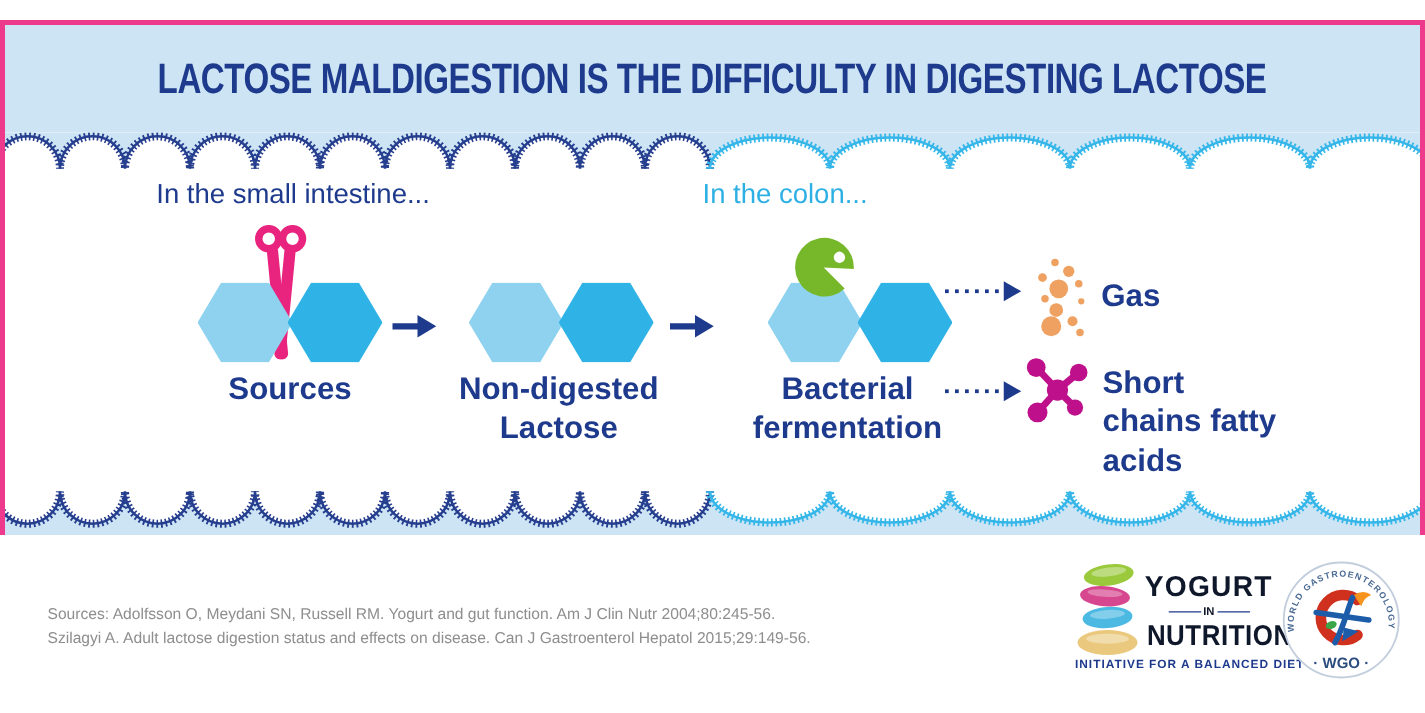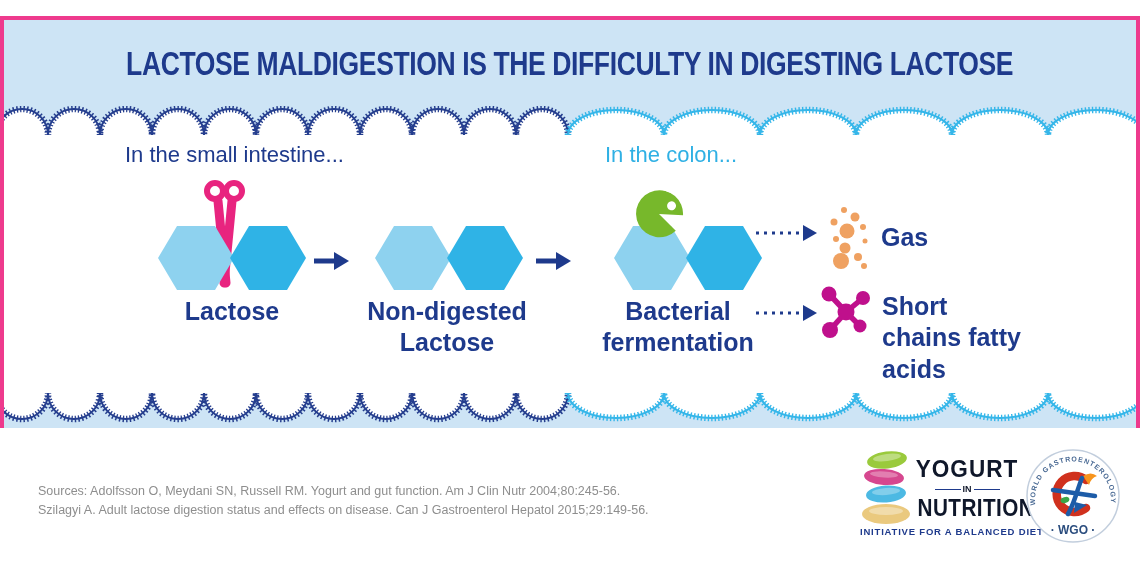--- a/index.html
+++ b/index.html
@@ -102,34 +102,34 @@
       <path fill="none" stroke="#35b6e9" stroke-width="6.5" stroke-dasharray="1.4 2.1" d="M 564 8
         a 48 25 0 0 0 96 0 a 48 25 0 0 0 96 0 a 48 25 0 0 0 96 0
         a 48 25 0 0 0 96 0 a 48 25 0 0 0 96 0 a 48 25 0 0 0 96 0"></path>
       <path fill="none" stroke="#35b6e9" stroke-width="2" d="M 564 8
         a 48 25 0 0 0 96 0 a 48 25 0 0 0 96 0 a 48 25 0 0 0 96 0
         a 48 25 0 0 0 96 0 a 48 25 0 0 0 96 0 a 48 25 0 0 0 96 0"></path>
     </svg>
   </div>
 
   <div class="heading" style="left:125px; top:142px;">In the small intestine...</div>
-  <div class="heading cyan" style="left:605px; top:142px;">In the colon...</div>
+  <div class="heading cyan" style="left:562px; top:142px;">In the colon...</div>
 
   <svg class="abs" style="left:203px; top:179px;" width="46" height="112" viewBox="0 0 46 112">
     <circle cx="12" cy="12" r="8" fill="none" stroke="#e8247f" stroke-width="6"></circle>
     <circle cx="31" cy="12" r="8" fill="none" stroke="#e8247f" stroke-width="6"></circle>
     <line x1="15" y1="22" x2="23" y2="104" stroke="#e8247f" stroke-width="9" stroke-linecap="round"></line>
     <line x1="29" y1="22" x2="21" y2="104" stroke="#e8247f" stroke-width="9" stroke-linecap="round"></line>
   </svg>
 
   <div class="hexpair" style="left:158px; top:226px;">
     <div class="hex light"></div>
     <div class="hex dark"></div>
   </div>
-  <div class="lbl" style="left:157px; top:296px; width:150px;">Lactose</div>
+  <div class="lbl" style="left:157px; top:296px; width:150px;">Sources</div>
 
   <svg class="abs" style="left:312px; top:250px;" width="38" height="22" viewBox="0 0 38 22">
     <line x1="2" y1="11" x2="24" y2="11" stroke="#1e3a8c" stroke-width="5"></line>
     <path d="M22 2 L37 11 L22 20 Z" fill="#1e3a8c"></path>
   </svg>
 
   <div class="hexpair" style="left:375px; top:226px;">
     <div class="hex light"></div>
     <div class="hex dark"></div>
   </div>

